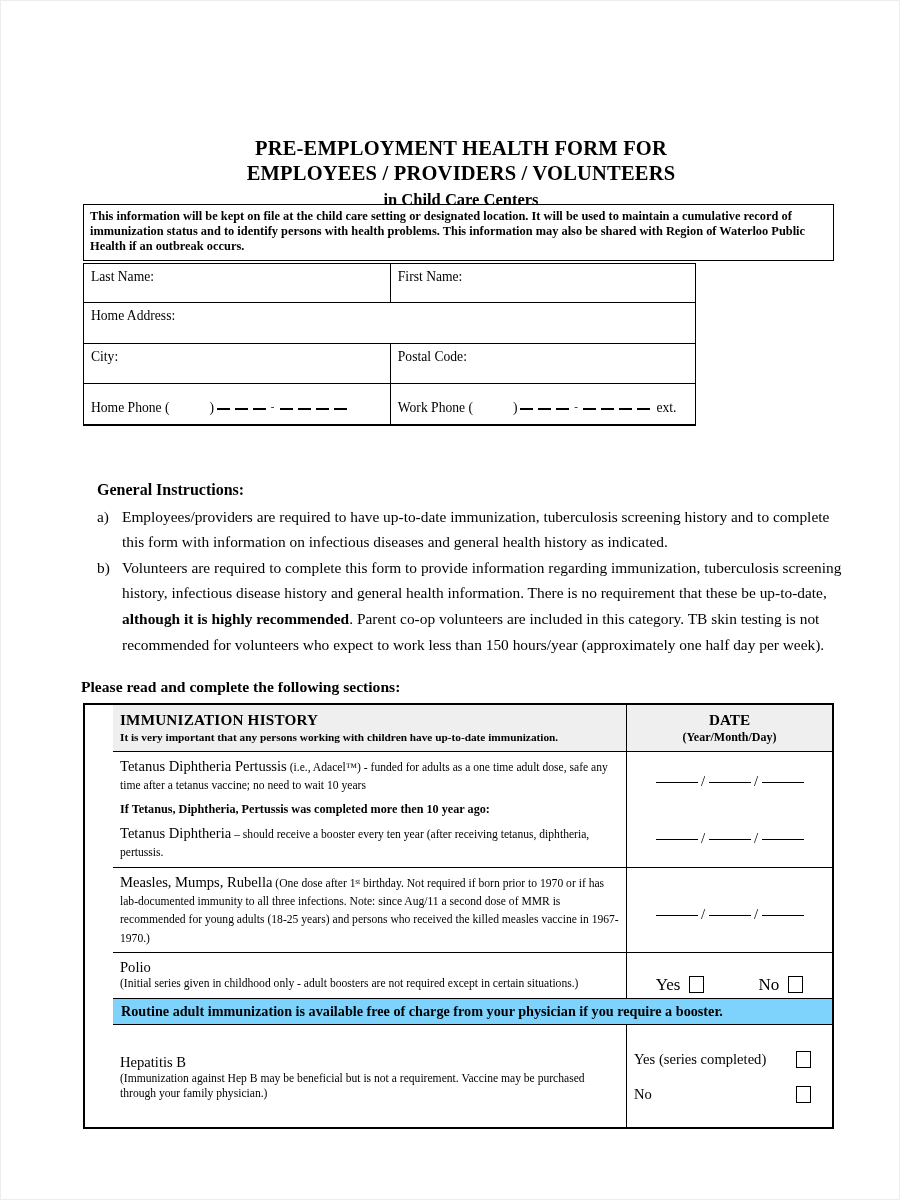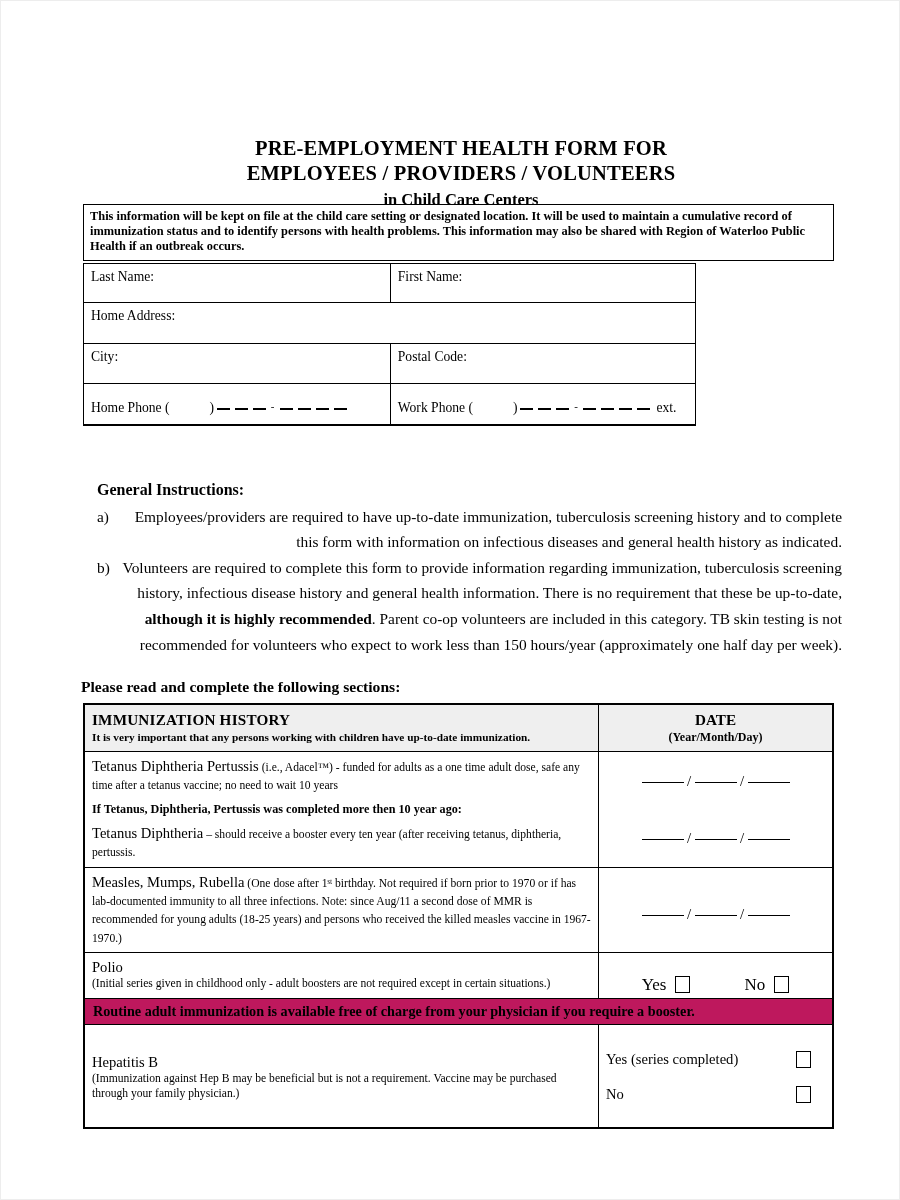--- a/index.html
+++ b/index.html
@@ -147,40 +147,41 @@
   }
   .gi-item {
     display: flex;
     align-items: flex-start;
   }
   .gi-marker {
     width: 25px;
     flex: 0 0 25px;
     text-align: left;
   }
-  .gi-text { flex: 1; text-align: right; }
+  .gi-text { flex: 1; text-align: left; }
   .gi-text b { font-weight: bold; }
 
   
   .section-heading {
     position: absolute;
     left: 80px;
     top: 677px;
     font-size: 15.6px;
     font-weight: bold;
   }
 
   
   .imm-table {
     position: absolute;
     left: 82px;
     top: 702px;
     width: 751px;
     border: 2.2px solid #000;
     box-sizing: border-box;
+    padding-left: 28px;
   }
   .imm-row {
     display: flex;
     border-bottom: 1.6px solid #000;
     box-sizing: border-box;
   }
   .imm-row.last { border-bottom: none; }
   .imm-left {
     width: 514px;
     flex: 0 0 514px;
@@ -269,21 +270,21 @@
   .yn-item {
     display: flex;
     align-items: center;
     gap: 9px;
   }
   .yn-gap { width: 26px; }
 
   .banner-row {
     display: block;
     border-bottom: 1.6px solid #000;
-    background: #be185d;
+    background: #7dd3fc;
     padding: 3px 8px 4px 8px;
     box-sizing: border-box;
     font-size: 14.2px;
     font-weight: bold;
     line-height: 18px;
   }
 
   .hepb-right {
     display: flex;
     flex-direction: column;

